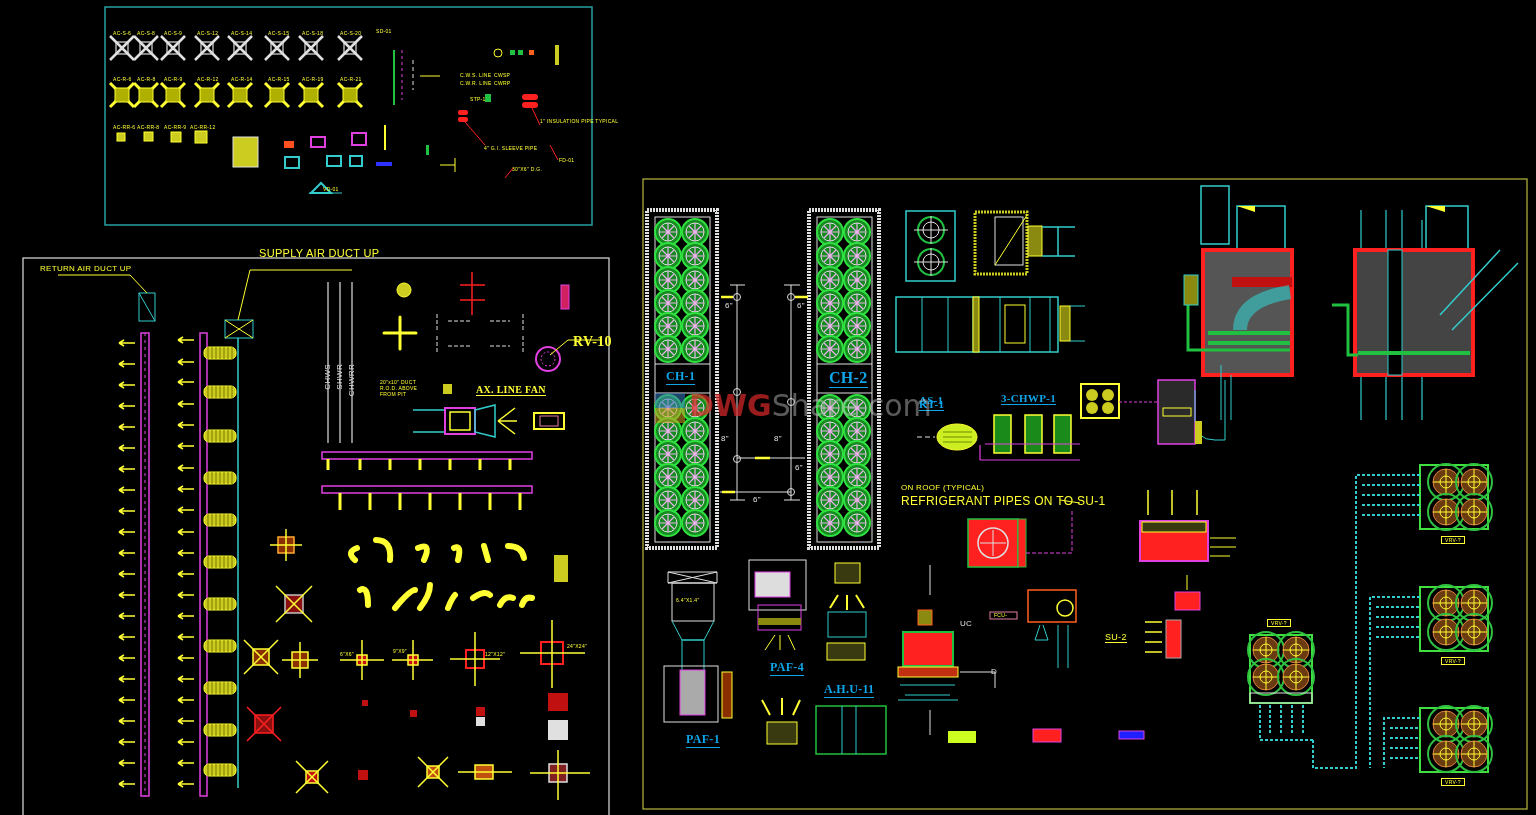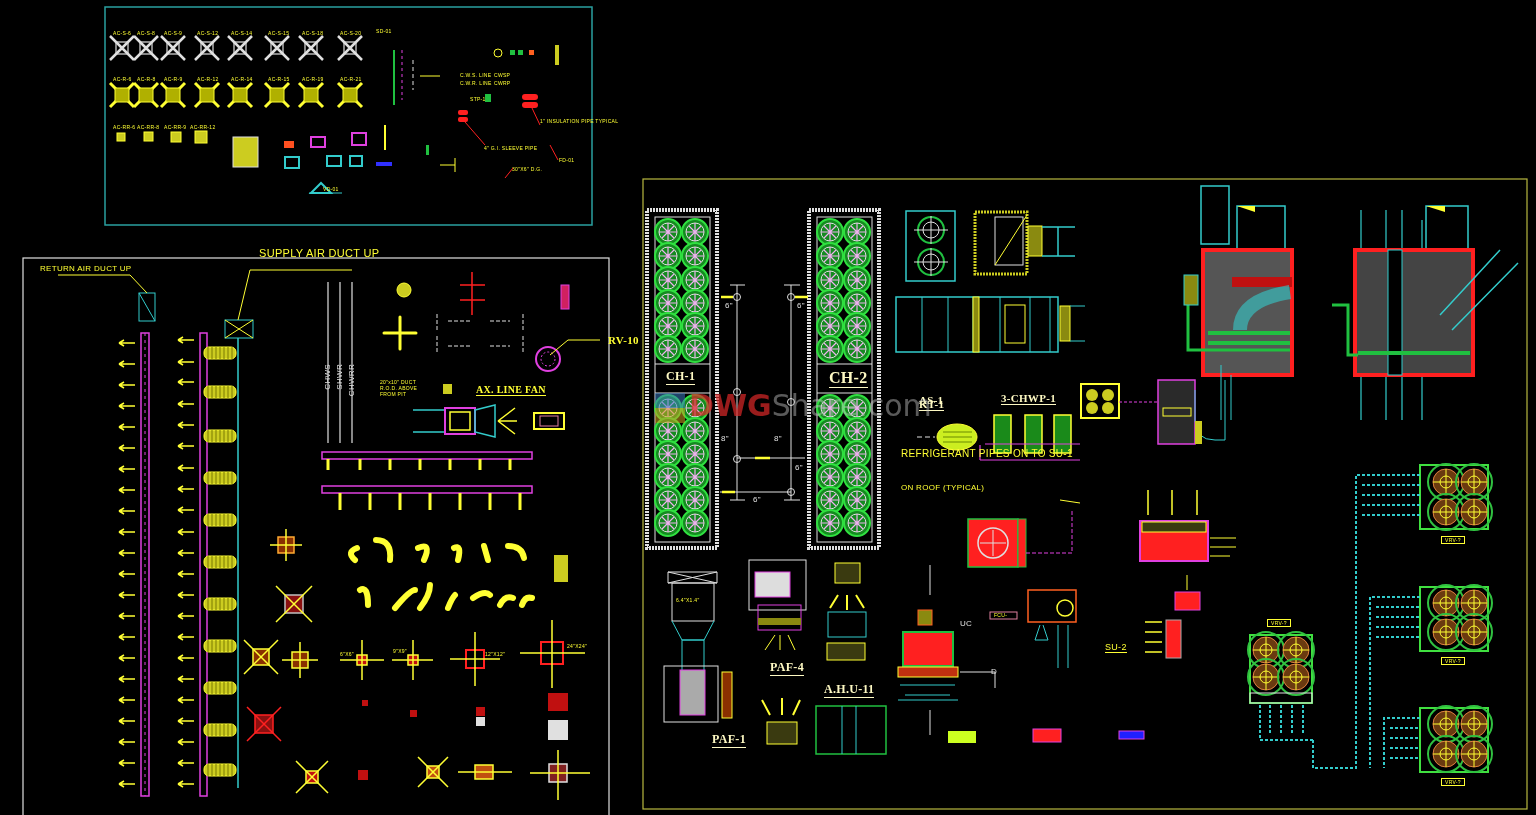--- a/index.html
+++ b/index.html
@@ -1,20 +1,20 @@
 <!DOCTYPE html>
 <html><head>
 <meta charset="utf-8">
 <style>
   html,body{margin:0;padding:0;background:#000;}
   body{width:1536px;height:815px;position:relative;overflow:hidden;font-family:"Liberation Sans",sans-serif;}
   svg{position:absolute;left:0;top:0;}
   .lbl{position:absolute;white-space:nowrap;color:#ffff33;font-family:"Liberation Sans",sans-serif;font-size:9px;letter-spacing:.3px;}
   .serif{font-family:"Liberation Serif",serif;font-weight:bold;}
-  .mag{color:#fef9c3;font-family:Liberation Serif, serif;}
+  .mag{color:#0ea5e9;font-family:Liberation Serif, serif;}
   .tiny{font-size:5px;}
   .ul{border-bottom:1px solid currentColor;}
   .vert{writing-mode:vertical-rl;transform:rotate(180deg);}
   .wm{position:absolute;font-size:30px;font-family:"DejaVu Sans",sans-serif;color:rgba(200,200,200,.45);}
   .wm b{color:rgba(220,40,40,.7);font-weight:bold;}
 </style>
 </head>
 <body>
 
 <svg width="1536" height="815" viewBox="0 0 1536 815">
@@ -508,49 +508,49 @@
 <div class="lbl tiny" style="left:484px;top:145px;">4" G.I. SLEEVE PIPE</div>
 <div class="lbl tiny" style="left:559px;top:157px;">FD-01</div>
 <div class="lbl tiny" style="left:323px;top:186px;">VD-01</div>
 <div class="lbl tiny" style="left:512px;top:166px;">30"X6" D.G.</div>
 
 <div class="lbl" style="left:40px;top:264px;font-size:8px;">RETURN AIR DUCT UP</div>
 <div class="lbl" style="left:259px;top:247px;font-size:11px;">SUPPLY AIR DUCT UP</div>
 <div class="lbl vert" style="left:323px;top:364px;font-size:8px;color:#e0e0e0;">CHWS</div>
 <div class="lbl vert" style="left:335px;top:364px;font-size:8px;color:#e0e0e0;">SHWR</div>
 <div class="lbl vert" style="left:347px;top:364px;font-size:8px;color:#e0e0e0;">CHWRR</div>
-<div class="lbl serif" style="left:580px;top:334px;font-size:11px;padding-left:28px;">RV-10</div>
+<div class="lbl serif" style="left:545px;top:334px;font-size:14px;padding-left:28px;">RV-10</div>
 <div class="lbl serif ul" style="left:476px;top:384px;font-size:10px;">AX. LINE FAN</div>
 <div class="lbl tiny" style="left:380px;top:379px;width:48px;white-space:normal;line-height:6px;">20"x10" DUCT R.O.D. ABOVE FROM PIT</div>
 <div class="lbl tiny" style="left:340px;top:651px;">6"X6"</div>
 <div class="lbl tiny" style="left:393px;top:648px;">9"X9"</div>
 <div class="lbl tiny" style="left:485px;top:651px;">12"X12"</div>
 <div class="lbl tiny" style="left:567px;top:643px;">24"X24"</div>
 
 <div class="lbl serif mag ul" style="left:666px;top:369px;font-size:12px;">CH-1</div>
 <div class="lbl serif mag ul" style="left:829px;top:369px;font-size:16px;">CH-2</div>
 <div class="lbl" style="left:725px;top:301px;font-size:8px;color:#e0e0e0;">6"</div>
 <div class="lbl" style="left:797px;top:301px;font-size:8px;color:#e0e0e0;">6"</div>
 <div class="lbl" style="left:721px;top:434px;font-size:8px;color:#e0e0e0;">8"</div>
 <div class="lbl" style="left:774px;top:434px;font-size:8px;color:#e0e0e0;">8"</div>
 <div class="lbl" style="left:795px;top:463px;font-size:8px;color:#e0e0e0;">6"</div>
 <div class="lbl" style="left:753px;top:495px;font-size:8px;color:#e0e0e0;">6"</div>
 <div class="lbl serif mag ul" style="left:919px;top:398px;font-size:11px;">KT-1</div>
 <div class="lbl serif mag" style="left:919px;top:394px;font-size:11px;">AS-1</div>
 <div class="lbl serif mag ul" style="left:1001px;top:392px;font-size:11px;">3-CHWP-1</div>
-<div class="lbl" style="left:901px;top:448px;font-size:10px;">REFRIGERANT PIPES ON TO SU-1</div>
+<div class="lbl" style="left:901px;top:494px;font-size:12px;">REFRIGERANT PIPES ON TO SU-1</div>
 <div class="lbl" style="left:901px;top:483px;font-size:8px;">ON ROOF (TYPICAL)</div>
-<div class="lbl serif mag ul" style="left:712px;top:732px;font-size:12px;">PAF-1</div>
+<div class="lbl serif mag ul" style="left:686px;top:732px;font-size:12px;">PAF-1</div>
 <div class="lbl serif mag ul" style="left:770px;top:660px;font-size:12px;">PAF-4</div>
 <div class="lbl serif mag ul" style="left:824px;top:682px;font-size:12px;">A.H.U-11</div>
 <div class="lbl tiny" style="left:676px;top:597px;">6.4"X1.4"</div>
 <div class="lbl" style="left:960px;top:619px;font-size:8px;color:#e0e0e0;">UC</div>
 <div class="lbl tiny" style="left:994px;top:612px;">FCU-</div>
 <div class="lbl" style="left:991px;top:667px;font-size:8px;color:#e0e0e0;">D</div>
-<div class="lbl ul" style="left:1105px;top:632px;font-size:9px;margin-top:10px;">SU-2</div>
+<div class="lbl ul" style="left:1105px;top:632px;font-size:9px;">SU-2</div>
 <div class="lbl tiny" style="left:1441px;top:536px;border:1px solid #ffff33;padding:0 3px;">VRV-?</div>
 <div class="lbl tiny" style="left:1441px;top:657px;border:1px solid #ffff33;padding:0 3px;">VRV-?</div>
 <div class="lbl tiny" style="left:1441px;top:778px;border:1px solid #ffff33;padding:0 3px;">VRV-?</div>
 <div class="lbl tiny" style="left:1267px;top:619px;border:1px solid #ffff33;padding:0 3px;">VRV-?</div>
 
 <div class="wm" style="left:655px;top:388px;">
   <span style="display:inline-block;width:30px;height:30px;background:linear-gradient(#3a7ac0 50%,#d0a020 50%);opacity:.55;vertical-align:middle;margin-right:4px;"></span><b>DWG</b><span>Share.com</span>
 </div>
 
 </body></html>

